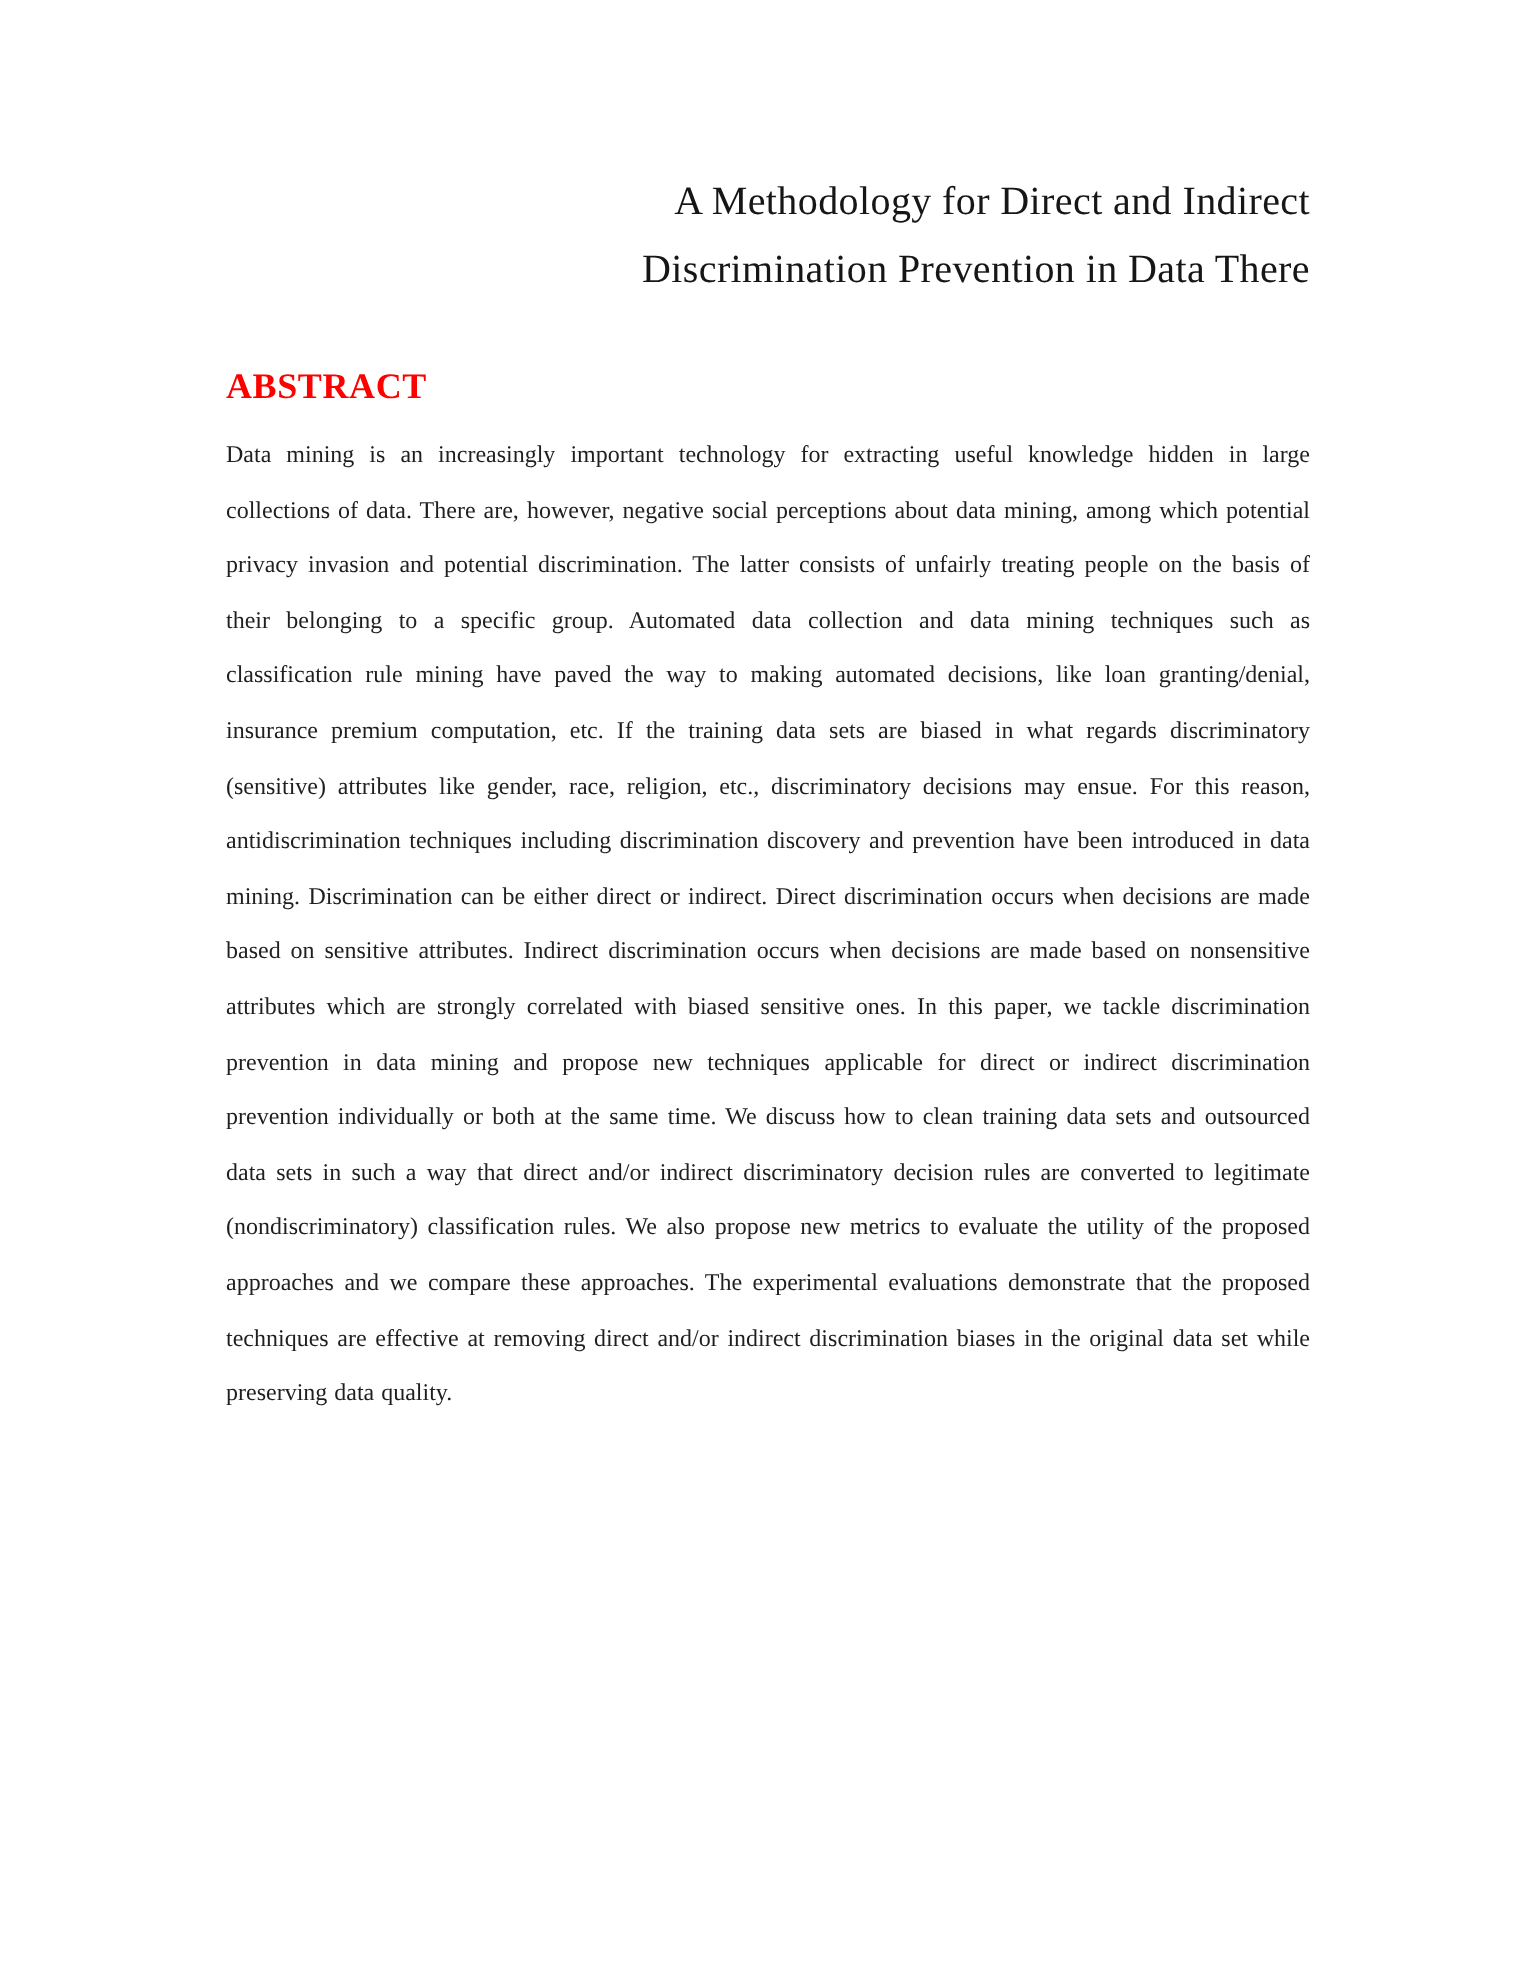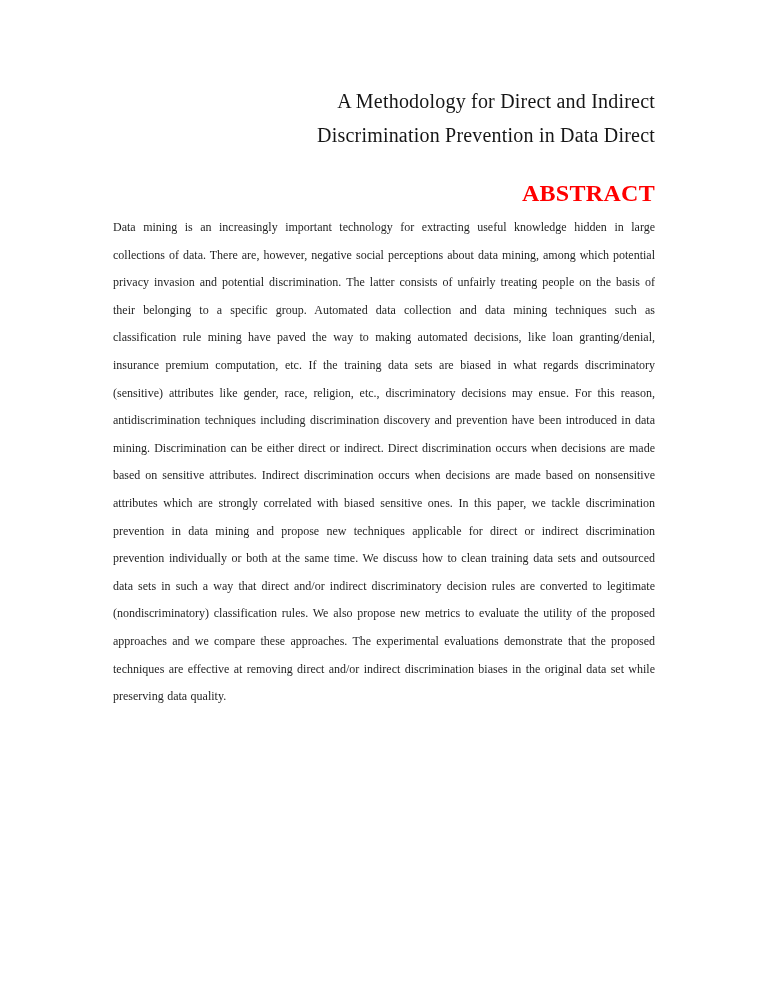--- a/index.html
+++ b/index.html
@@ -31,40 +31,39 @@
     display: block;
     white-space: nowrap;
   }
   .paper-title .title-line.first {
     text-indent: 21px;
   }
   .abstract-heading {
     margin: 29px 0 0 0;
     font-family: "Liberation Serif", serif;
     font-weight: 700;
-    font-size: 24px;
+    font-size: 18px;
     line-height: 24px;
     letter-spacing: 0.3px;
-    text-align: right;
   }
   .abstract-body {
     margin: 9px 0 0 0;
     font-family: "Liberation Serif", serif;
     font-size: 12px;
     line-height: 27.6px;
     color: #1f1f1f;
     text-align: justify;
     word-spacing: 0.04em;
   }
 </style>
 </head>
 <body>
 
 <div class="page">
   <h1 class="paper-title">
     <span class="title-line first">A Methodology for Direct and Indirect</span>
-    <span class="title-line">Discrimination Prevention in Data Direct</span>
+    <span class="title-line">Discrimination Prevention in Data There</span>
   </h1>
 
   <h2 class="abstract-heading" style="color: rgb(255, 0, 0);">ABSTRACT</h2>
 
   <p class="abstract-body">Data mining is an increasingly important technology for extracting useful knowledge hidden in large collections of data. There are, however, negative social perceptions about data mining, among which potential privacy invasion and potential discrimination. The latter consists of unfairly treating people on the basis of their belonging to a specific group. Automated data collection and data mining techniques such as classification rule mining have paved the way to making automated decisions, like loan granting/denial, insurance premium computation, etc. If the training data sets are biased in what regards discriminatory (sensitive) attributes like gender, race, religion, etc., discriminatory decisions may ensue. For this reason, antidiscrimination techniques including discrimination discovery and prevention have been introduced in data mining. Discrimination can be either direct or indirect. Direct discrimination occurs when decisions are made based on sensitive attributes. Indirect discrimination occurs when decisions are made based on nonsensitive attributes which are strongly correlated with biased sensitive ones. In this paper, we tackle discrimination prevention in data mining and propose new techniques applicable for direct or indirect discrimination prevention individually or both at the same time. We discuss how to clean training data sets and outsourced data sets in such a way that direct and/or indirect discriminatory decision rules are converted to legitimate (nondiscriminatory) classification rules. We also propose new metrics to evaluate the utility of the proposed approaches and we compare these approaches. The experimental evaluations demonstrate that the proposed techniques are effective at removing direct and/or indirect discrimination biases in the original data set while preserving data quality.</p>
 </div>
 
 </body></html>

